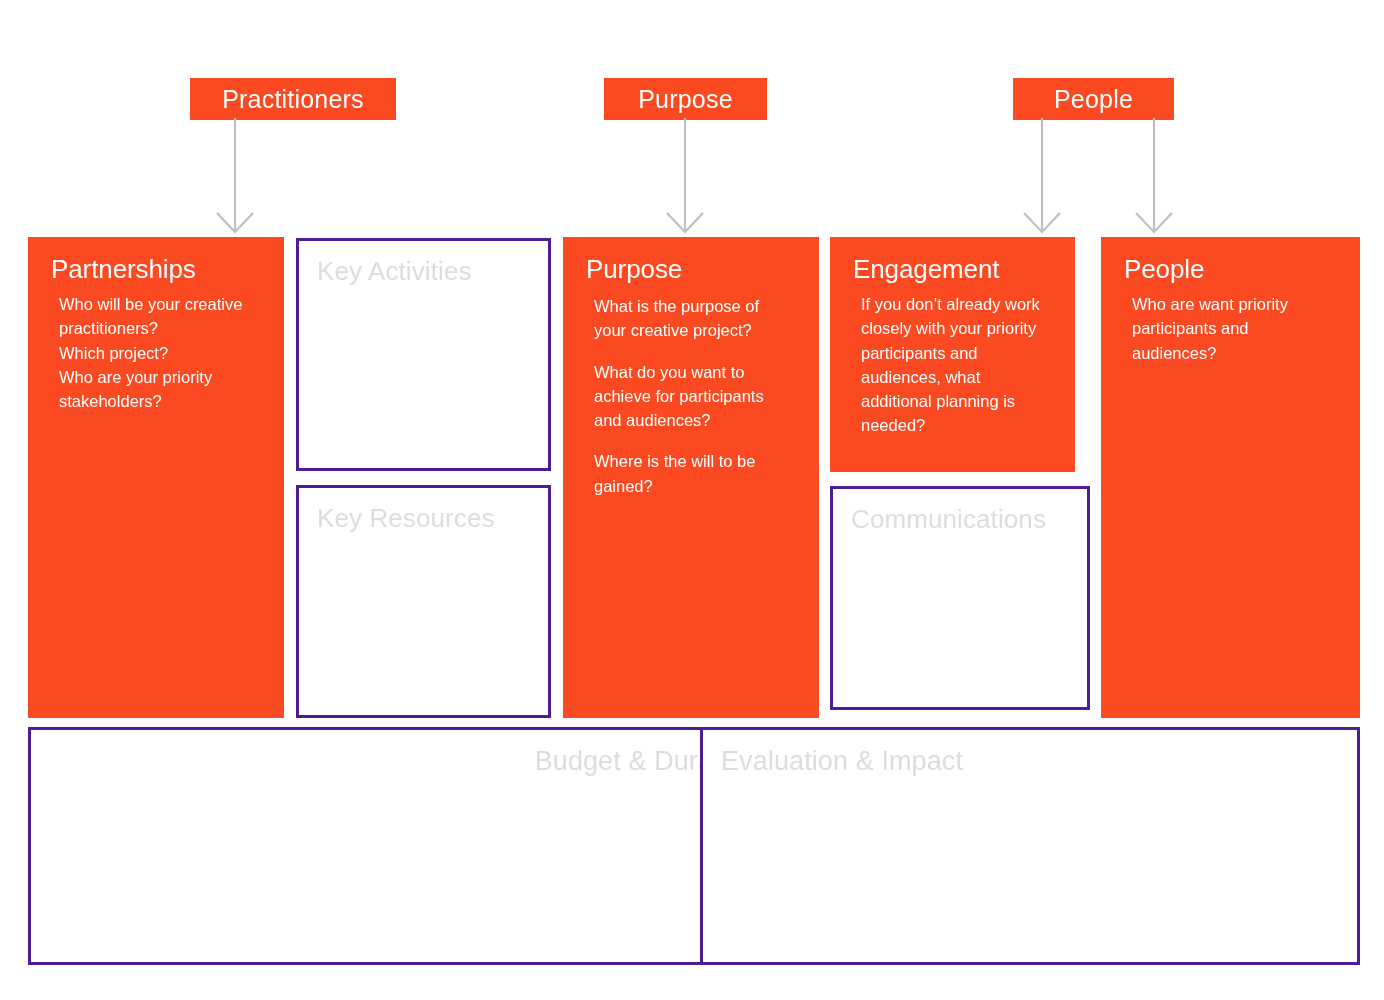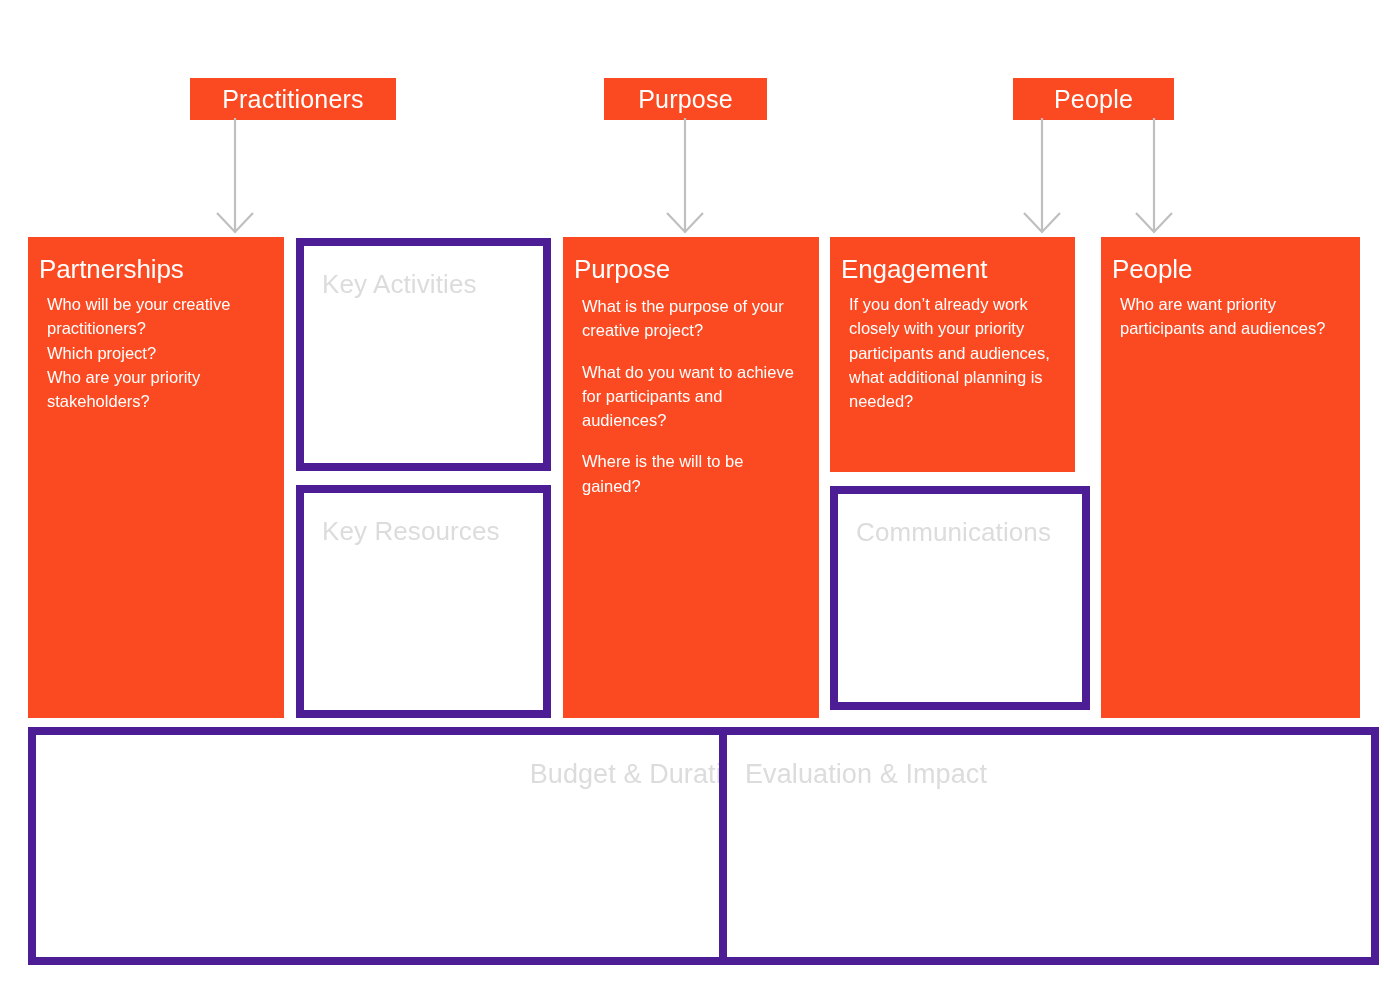--- a/index.html
+++ b/index.html
@@ -50,26 +50,26 @@
   }
 
   
   .card {
     position: absolute;
     box-sizing: border-box;
   }
   .card.orange {
     background: #FB4A21;
     color: #ffffff;
-    padding: 18px 17px 14px 11px;
+    padding: 18px 17px 14px 23px;
   }
   .card.empty {
     background: #ffffff;
-    border: 8px solid #4c1d95;
-    padding: 24px 16px 14px 18px;
+    border: 3px solid #4c1d95;
+    padding: 16px 16px 14px 18px;
   }
 
   .card-title {
     font-size: 26px;
     font-weight: 400;
     line-height: 1.12;
     margin: 0 0 8px 0;
     white-space: nowrap;
   }
   .card.orange .card-title {
@@ -97,21 +97,21 @@
   
   #card-partnerships  { left: 28px;   top: 237px; width: 256px; height: 481px; }
   #card-key-activities{ left: 296px;  top: 238px; width: 255px; height: 233px; }
   #card-key-resources { left: 296px;  top: 485px; width: 255px; height: 233px; }
   #card-purpose       { left: 563px;  top: 237px; width: 256px; height: 481px; }
   #card-engagement    { left: 830px;  top: 237px; width: 245px; height: 235px; }
   #card-communications{ left: 830px;  top: 486px; width: 260px; height: 224px; }
   #card-people        { left: 1101px; top: 237px; width: 259px; height: 481px; }
 
   #card-budget        { left: 28px;   top: 727px; width: 748px; height: 238px; text-align: right; }
-  #card-evaluation    { left: 700px;  top: 727px; width: 660px; height: 238px; margin-left: 19px; }
+  #card-evaluation    { left: 700px;  top: 727px; width: 660px; height: 238px; }
 
   #card-budget .card-title,
   #card-evaluation .card-title { font-size: 27px; }
 
   #card-purpose .card-title { margin-bottom: 10px; }
   #card-people .card-title  { margin-bottom: 7px; }
   #card-engagement .card-title { margin-bottom: 7px; }
   #card-partnerships .card-title { margin-bottom: 8px; }
 </style>
 </head>

